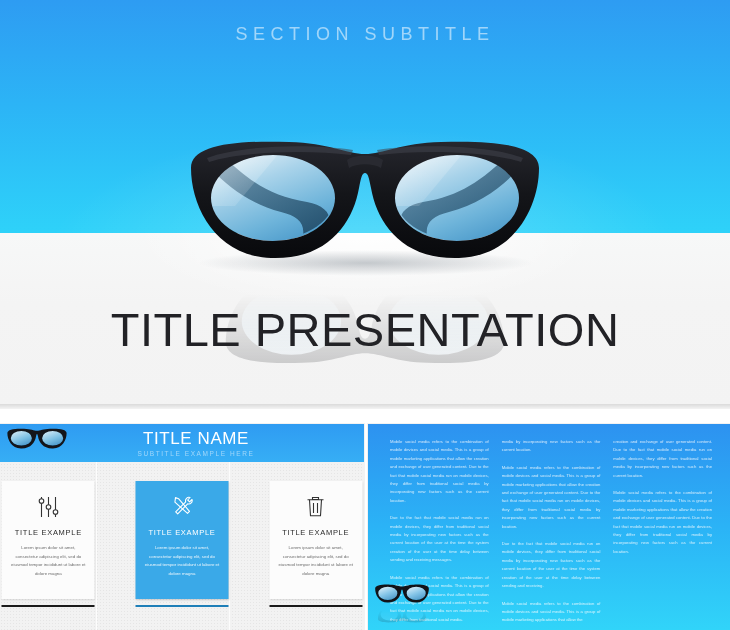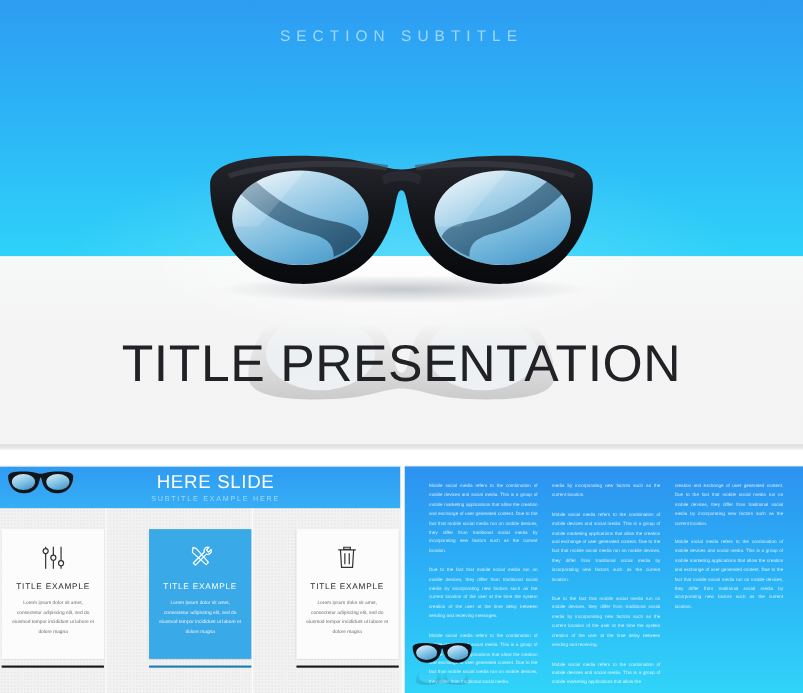--- a/index.html
+++ b/index.html
@@ -15,21 +15,21 @@
     position:absolute; left:0; top:0; width:730px; height:233px;
     background:linear-gradient(180deg,#2e9cf2 0%,#2cb4f6 45%,#2ed2f9 100%);
   }
   .sky-sheen{
     position:absolute; left:0; top:0; width:730px; height:233px;
     background:radial-gradient(ellipse 70% 90% at 50% 110%,rgba(255,255,255,.22),rgba(255,255,255,0) 62%);
     pointer-events:none;
   }
   .section-subtitle{
     position:absolute; top:24px; left:0; width:730px; text-align:center;
-    font-size:14px; letter-spacing:5.5px; font-weight:400;
+    font-size:18px; letter-spacing:5.5px; font-weight:400;
     color:rgba(255,255,255,.55);
   }
   .ground{
     position:absolute; left:0; top:233px; width:730px; height:176px;
     background:linear-gradient(180deg,#f7f8f8 0%,#f4f4f4 40%,#f3f3f3 100%);
   }
   .ground-sheen{
     position:absolute; left:0; top:233px; width:730px; height:90px;
     background:radial-gradient(ellipse 46% 120% at 50% 0%,rgba(255,255,255,.95),rgba(255,255,255,0) 70%);
   }
@@ -244,21 +244,21 @@
         <ellipse cx="280" cy="56" rx="64" ry="45" fill="url(#lensT)"></ellipse>
         <path d="M14 28 C14 6,54 0,112 2 C152 3,170 14,188 14 C206 14,224 3,264 2
                  C322 0,362 6,362 28 C362 66,338 116,282 118 C224 120,200 82,194 48
                  C192 38,191 33,188 33 C185 33,184 38,182 48
                  C176 82,152 120,94 118 C38 116,14 66,14 28 Z
                  M96 101 A62 43 0 1 0 96 15 A62 43 0 1 0 96 101 Z
                  M280 101 A62 43 0 1 0 280 15 A62 43 0 1 0 280 101 Z" fill="#14151a" fill-rule="evenodd"></path>
       </svg>
     </div>
 
-    <div class="tl-header-title">HERE SLIDE</div>
+    <div class="tl-header-title">TITLE NAME</div>
     <div class="tl-header-sub">SUBTITLE EXAMPLE HERE</div>
 
     <div class="cards">
 
       <div class="card-col">
         <div class="col-sep" style="right:0"></div>
         <div class="card card-white">
           <div class="card-icon">
             <svg width="26" height="26" viewBox="0 0 26 26" xmlns="http://www.w3.org/2000/svg">
               <g stroke="#333" stroke-width="1.1" fill="none">

